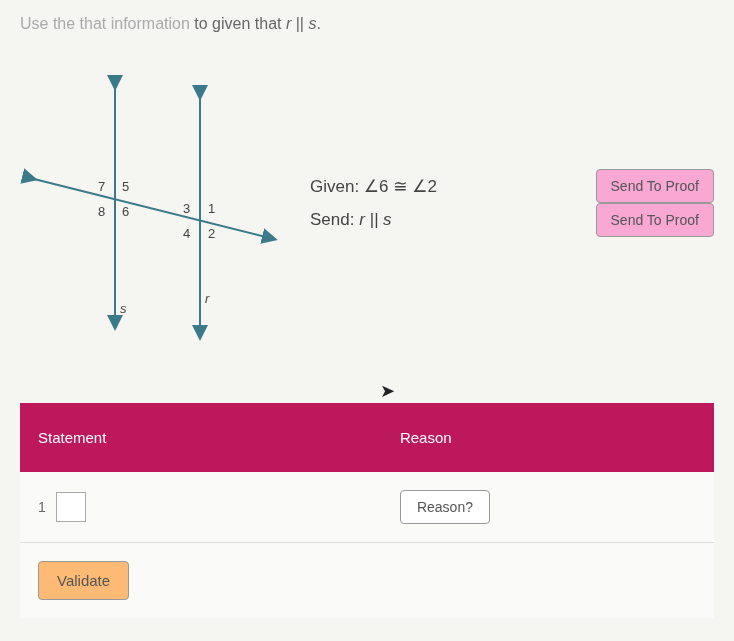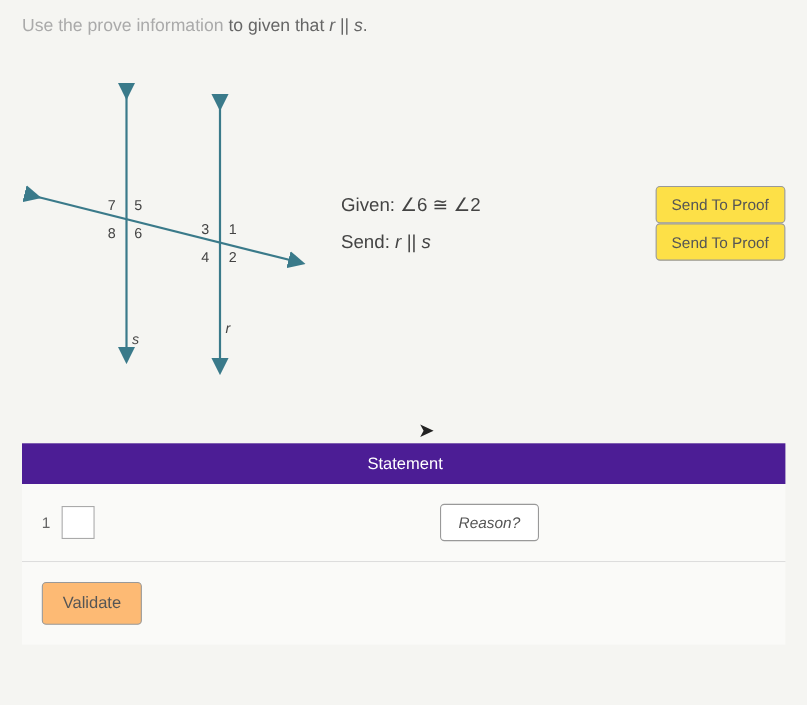--- a/index.html
+++ b/index.html
@@ -38,39 +38,38 @@
       display: flex;
       align-items: center;
       justify-content: space-between;
       gap: 15px;
     }
     .statement-text {
       font-size: 17px;
       color: #444;
     }
     .send-btn {
-      background: #fde047;
+      background: #f9a8d4;
       border: 1px solid #999;
       border-radius: 4px;
       padding: 8px 14px;
       font-size: 14px;
       color: #555;
       cursor: pointer;
       white-space: nowrap;
     }
     .proof-table {
       margin-top: 10px;
     }
     .table-header {
-      background: #4c1d95;
+      background: #be185d;
       color: #fff;
       display: flex;
-      padding: 10px 18px;
+      padding: 26px 18px;
       font-size: 15px;
-      justify-content: flex-end;
     }
     .th-statement { flex: 0 0 55%; }
     .th-reason { flex: 1; }
     .table-row {
       display: flex;
       align-items: center;
       padding: 18px;
       border-bottom: 1px solid #ddd;
       background: #fafaf8;
     }
@@ -90,21 +89,20 @@
       flex: 0 0 45%;
     }
     .reason-btn {
       background: #fff;
       border: 1px solid #999;
       border-radius: 4px;
       padding: 8px 16px;
       font-size: 14px;
       color: #555;
       cursor: pointer;
-      font-style: italic;
     }
     .validate-area {
       padding: 18px;
       background: #fafaf8;
     }
     .validate-btn {
       background: #fdba74;
       border: 1px solid #999;
       border-radius: 4px;
       padding: 10px 18px;
@@ -122,21 +120,21 @@
     }
     svg text {
       font-family: Arial, sans-serif;
       fill: #444;
     }
   </style>
 </head>
 <body>
 
 <div class="instruction">
-  <span class="faded">Use the prove information</span><span> to given that </span><span class="italic">r</span><span> || </span><span class="italic">s</span><span>.</span>
+  <span class="faded">Use the that information</span><span> to given that </span><span class="italic">r</span><span> || </span><span class="italic">s</span><span>.</span>
 </div>
 
 <div class="top-section">
   <div class="diagram">
     <svg width="260" height="280" viewBox="0 0 260 280">
       <defs>
         <marker id="arrow" markerWidth="8" markerHeight="8" refX="4" refY="4" orient="auto">
           <path d="M0,0 L8,4 L0,8 Z" fill="#3a7a8a"></path>
         </marker>
       </defs>
@@ -176,20 +174,21 @@
       <button class="send-btn">Send To Proof</button>
     </div>
   </div>
 </div>
 
 <span class="cursor-icon">➤</span>
 
 <div class="proof-table">
   <div class="table-header">
     <div class="th-statement">Statement</div>
+    <div class="th-reason">Reason</div>
   </div>
   <div class="table-row">
     <span class="row-num">1</span>
     <div class="statement-input"></div>
     <div class="reason-area">
       <button class="reason-btn">Reason?</button>
     </div>
   </div>
   <div class="validate-area">
     <button class="validate-btn">Validate</button>

